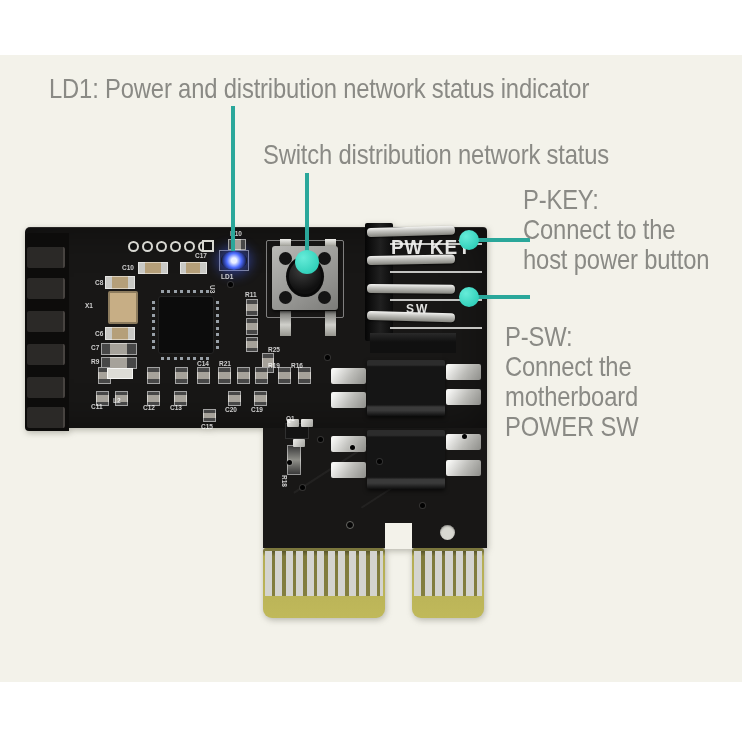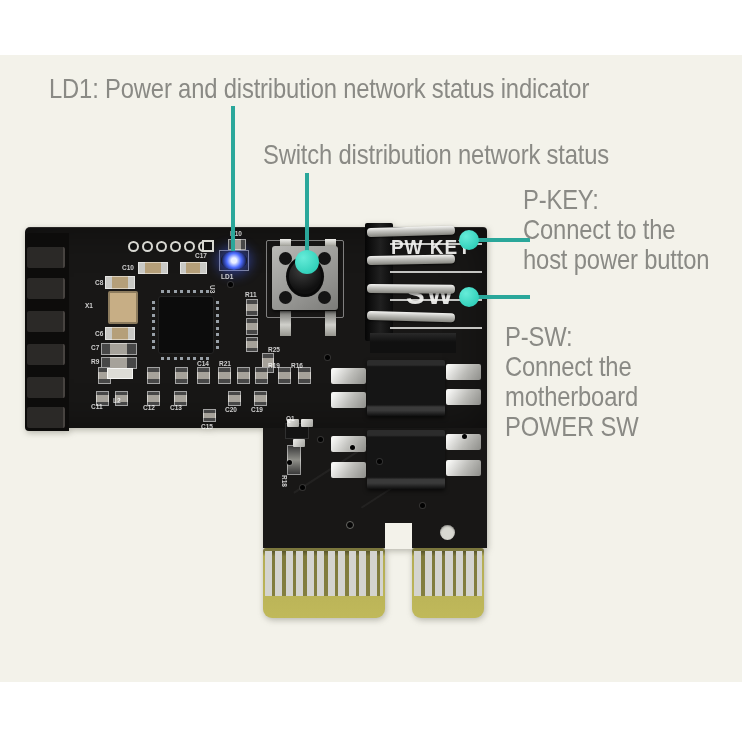--- a/index.html
+++ b/index.html
@@ -51,21 +51,21 @@
          background:radial-gradient(circle at 40% 32%,#3d3d3d,#101010 68%);}
   .swtab{width:11px;height:8px;background:linear-gradient(180deg,#efefec,#97978f);}
   .swleg{width:11px;height:25px;background:linear-gradient(180deg,#6f6f6c,#d0d0cb 55%,#96968f);}
   .hdr{left:340px;top:-4px;width:28px;height:118px;border-radius:2px;
        background:linear-gradient(90deg,#050505,#202020 55%,#0b0b0b);}
   .pin{left:342px;width:88px;height:9px;border-radius:4px;transform-origin:left center;
        background:linear-gradient(180deg,#f4f4f2,#c3c3bf 40%,#85857f);box-shadow:0 1px 2px rgba(0,0,0,.6);z-index:6;}
   .sline{left:365px;width:92px;height:2px;background:rgba(240,240,237,.8);}
   .pwkey{left:366px;top:17px;font-weight:bold;font-size:20px;letter-spacing:1px;color:#e3e3e1;
          transform:scaleX(.95);transform-origin:left top;}
-  .swlbl{left:381px;top:64px;font-weight:bold;font-size:28px;letter-spacing:2px;color:#e3e3e1;}
+  .swlbl{left:381px;top:79px;font-weight:bold;font-size:12px;letter-spacing:2px;color:#e3e3e1;}
   .bar{left:345px;top:106px;width:86px;height:20px;background:linear-gradient(180deg,#2a2a2a,#101010 45%);}
   .sop{left:342px;width:78px;border-radius:2px;box-shadow:0 2px 4px rgba(0,0,0,.6);
        background:linear-gradient(180deg,#2c2c2c 0 9%,#151515 12% 80%,#3a3a3a 84% 90%,#0f0f0f);}
   .pad{width:35px;height:16px;border-radius:2px;background:linear-gradient(125deg,#f5f5f3 10%,#bcbcb8 55%,#8e8e8a);}
   .padS{width:12px;height:8px;border-radius:1px;background:linear-gradient(125deg,#efefec,#a3a39e);}
   .q1{left:260px;top:196px;width:24px;height:16px;background:#131313;border:1px solid #303030;}
   .r18{left:262px;top:218px;width:14px;height:30px;border:1px solid rgba(255,255,255,.45);
        background:linear-gradient(180deg,#3a3a3a,#8e8e88 50%,#3a3a3a);}
   .via{width:5px;height:5px;border-radius:50%;background:#020202;box-shadow:0 0 0 1px rgba(255,255,255,.12);}
   .trace{height:2px;background:rgba(255,255,255,.05);}

